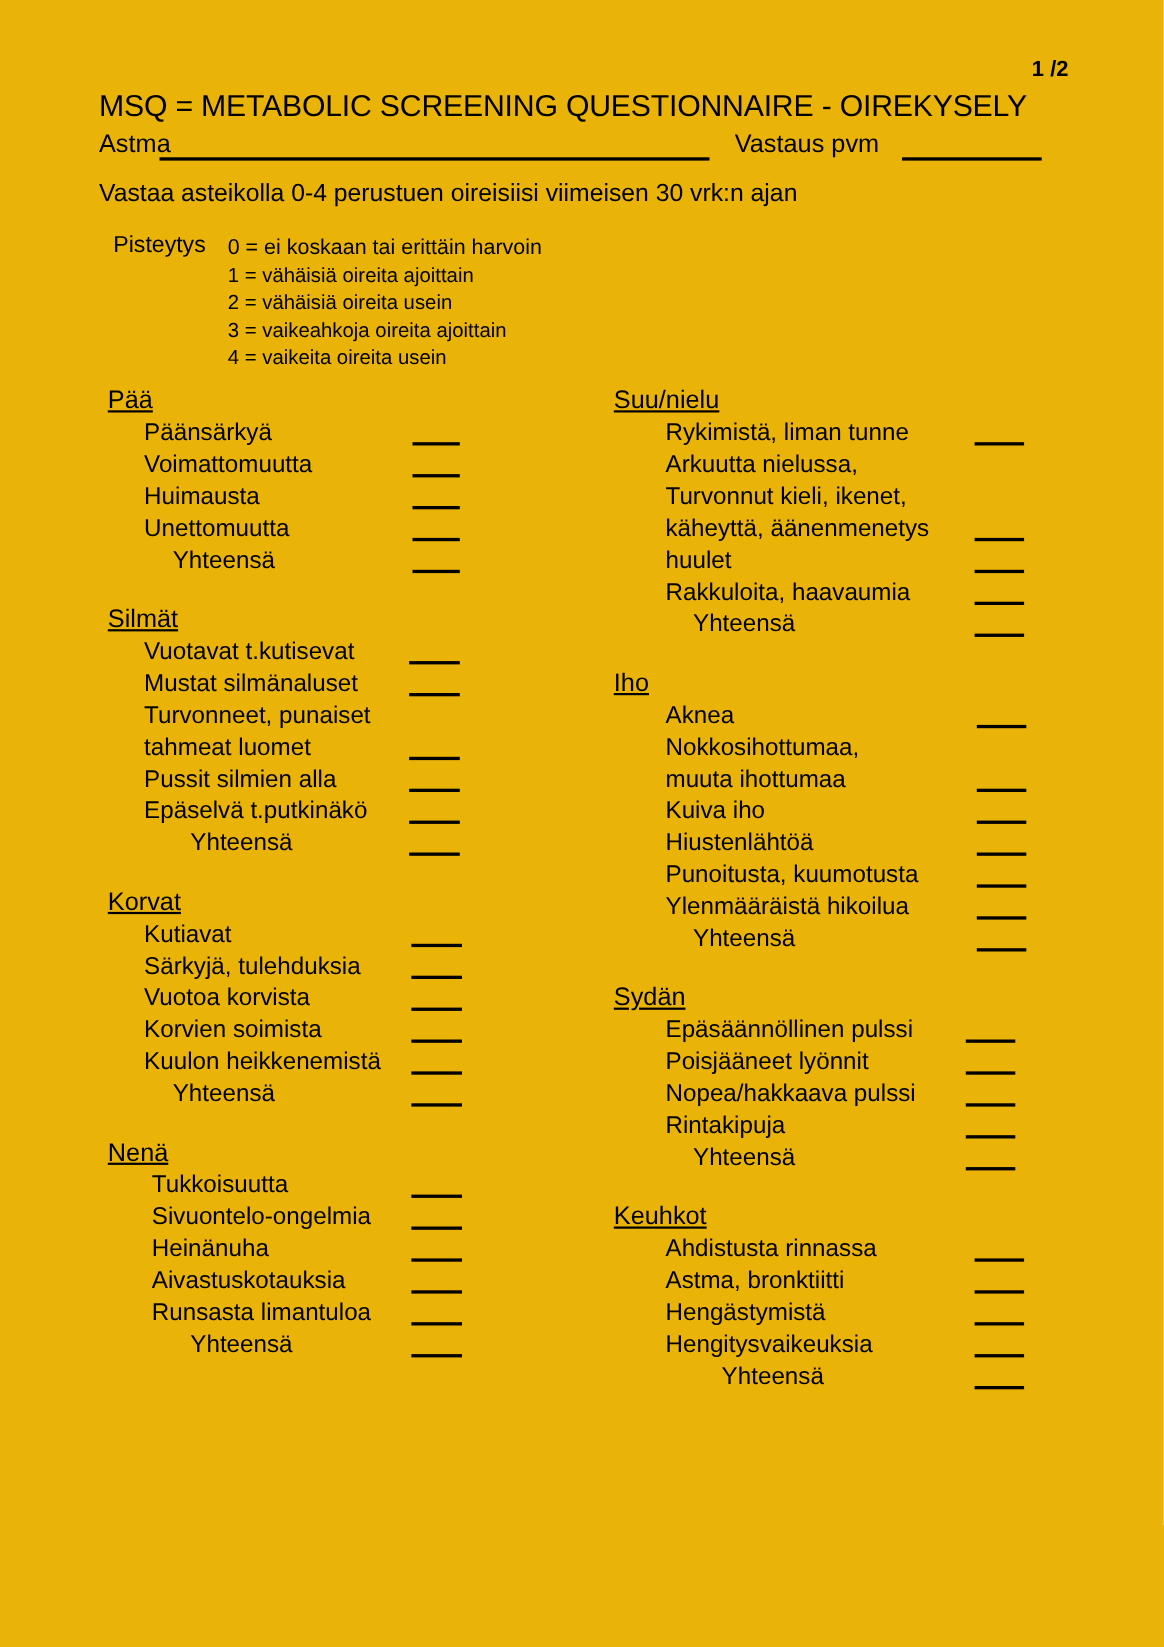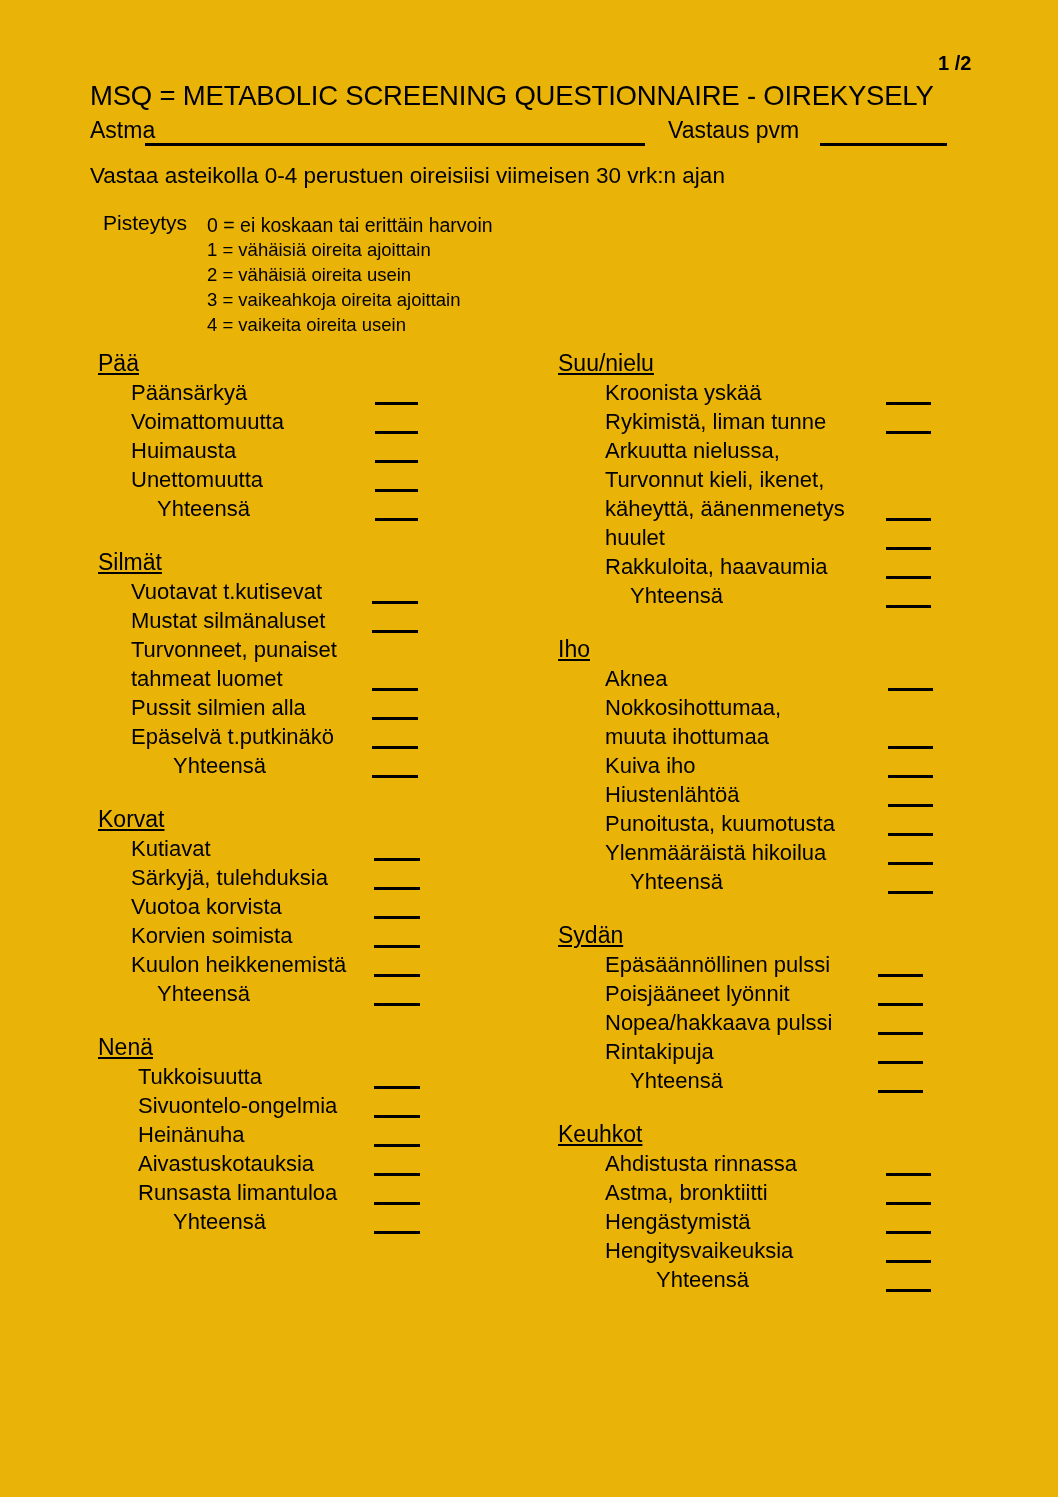--- a/index.html
+++ b/index.html
@@ -291,24 +291,20 @@
           <span class="row-label ind-total2">Yhteensä</span>
           <span class="blank" style="left: 276px; width: 46px;"></span>
         </div>
       </div>
     </div>
 
   <div class="col col-right" id="col-right">
       <div class="section">
         <div class="section-heading">Suu/nielu</div>
         <div class="row">
-          <span class="row-label ind-ritem">Kroonista yskää</span>
-          <span class="blank" style="left: 328px; width: 45px;"></span>
-        </div>
-        <div class="row">
           <span class="row-label ind-ritem">Rykimistä, liman tunne</span>
           <span class="blank" style="left: 328px; width: 45px;"></span>
         </div>
         <div class="row">
           <span class="row-label ind-ritem">Arkuutta nielussa,</span>
         </div>
         <div class="row">
           <span class="row-label ind-ritem">Turvonnut kieli, ikenet,</span>
         </div>
         <div class="row">

